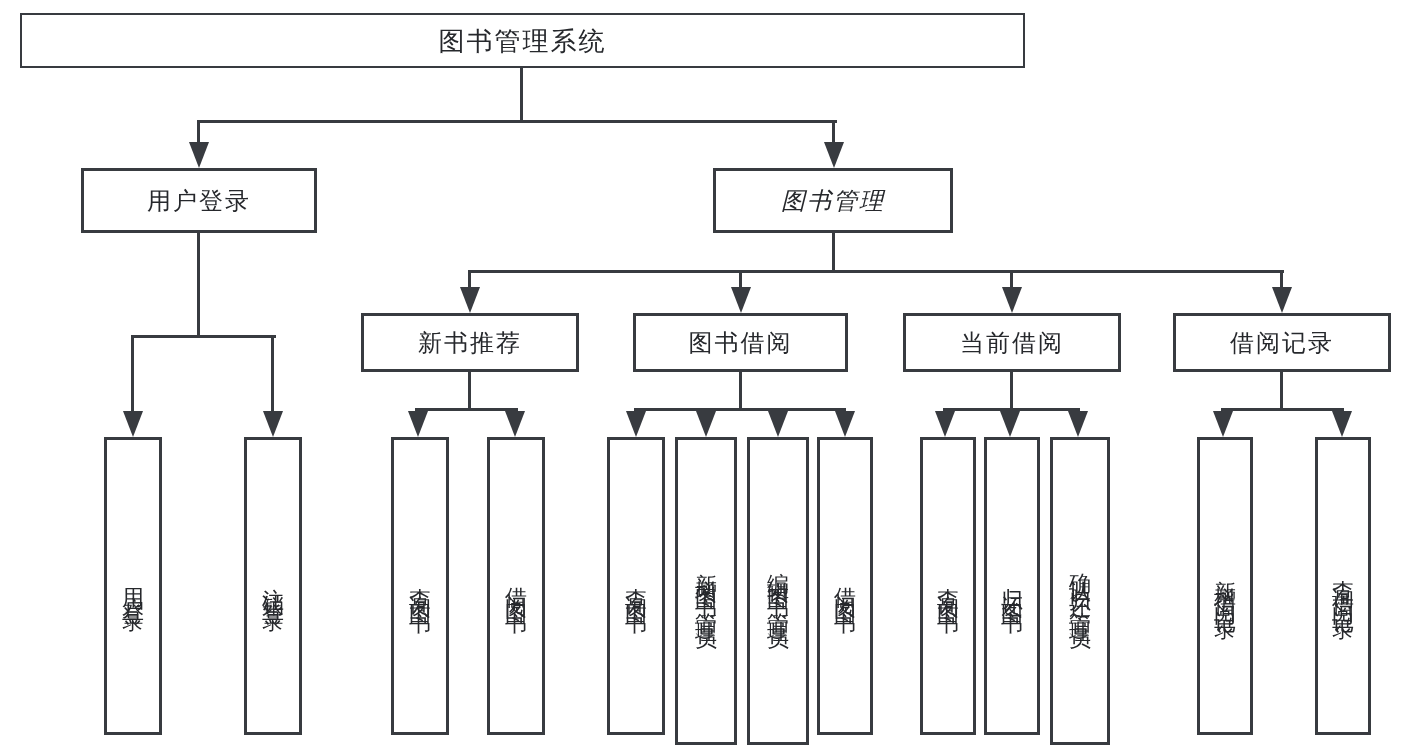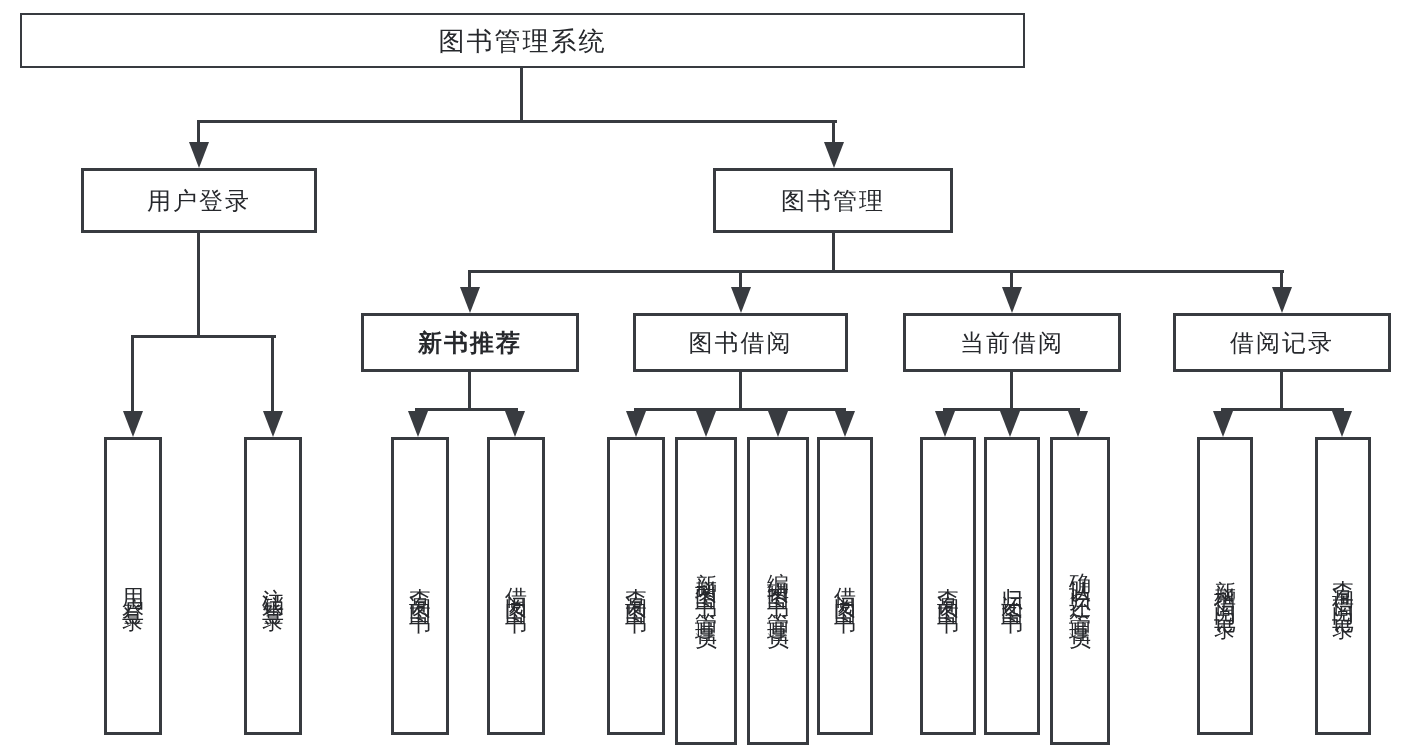--- a/index.html
+++ b/index.html
@@ -58,23 +58,23 @@
   }
 </style>
 </head>
 <body>
 
 <div class="canvas">
 
   <div class="node root" style="left:20px;top:13px;width:1005px;height:55px;">图书管理系统</div>
 
   <div class="node h" style="left:81px;top:168px;width:236px;height:65px;">用户登录</div>
-  <div class="node h" style="left:713px;top:168px;width:240px;height:65px;">图书管理</div>
+  <div class="node h" style="left:713px;top:168px;width:240px;height:65px;font-style:italic;">图书管理</div>
 
-  <div class="node h" style="left:361px;top:313px;width:218px;height:59px;font-weight:bold;">新书推荐</div>
+  <div class="node h" style="left:361px;top:313px;width:218px;height:59px;">新书推荐</div>
   <div class="node h" style="left:903px;top:313px;width:218px;height:59px;">当前借阅</div>
   <div class="node h" style="left:633px;top:313px;width:215px;height:59px;">图书借阅</div>
   <div class="node h" style="left:1173px;top:313px;width:218px;height:59px;">借阅记录</div>
 
   <div class="node v" style="left:104px;top:437px;width:58px;height:298px;">用户登录</div>
   <div class="node v" style="left:244px;top:437px;width:58px;height:298px;">注销登录</div>
 
   <div class="node v" style="left:391px;top:437px;width:58px;height:298px;">查询图书</div>
   <div class="node v" style="left:487px;top:437px;width:58px;height:298px;">借阅图书</div>
 

